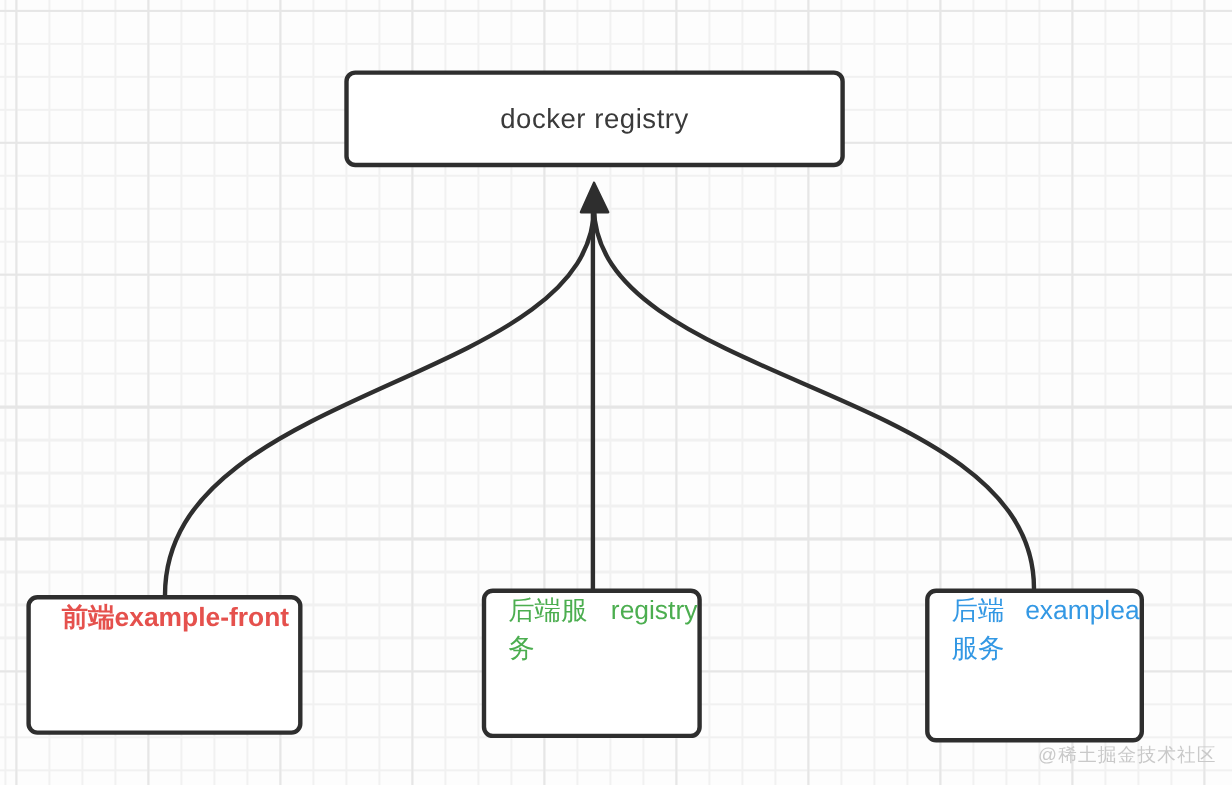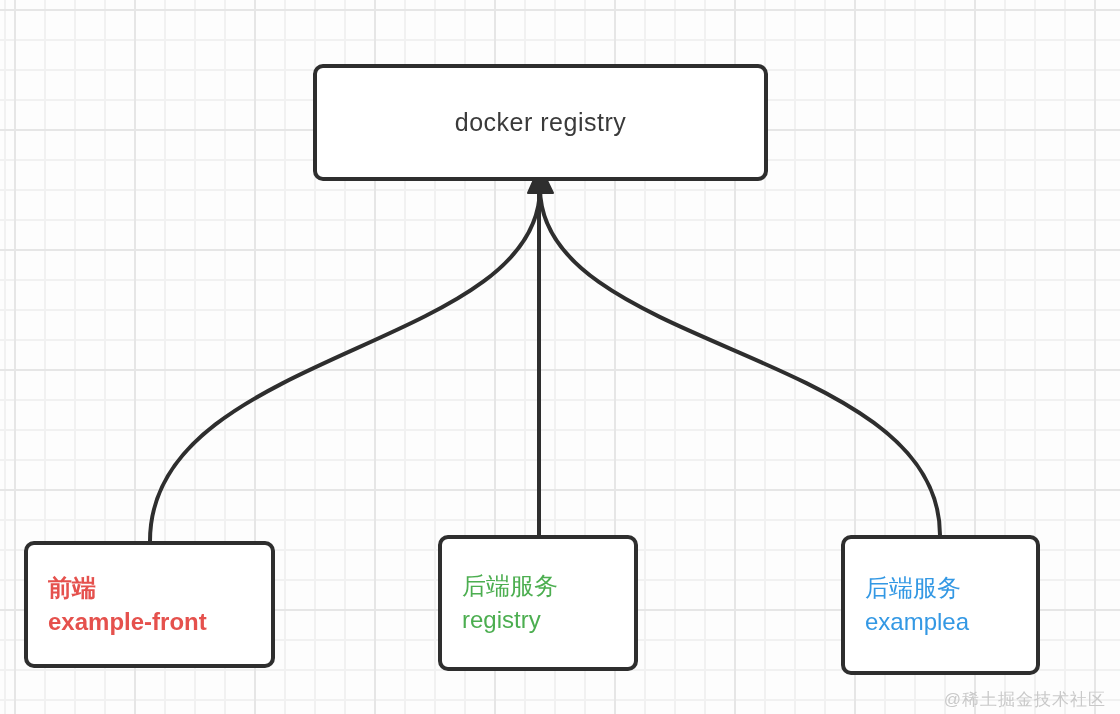--- a/index.html
+++ b/index.html
@@ -50,29 +50,29 @@
   }
   .node{
     position:absolute;
     background:#ffffff;
     border:4px solid var(--node-border);
     border-radius:10px;
     box-sizing:border-box;
   }
   .node-registry{
     left:313px;top:64px;
-    width:455px;height:117px;
+    width:455px;height:88px;
     display:flex;align-items:center;justify-content:center;
     font-size:25px;
     color:var(--registry-text);
     letter-spacing:0.5px;
   }
   .node-service{
     display:flex;
-    flex-direction:column;
+    flex-direction:row;
     justify-content:center;
     padding-left:20px;
     font-size:24px;
     line-height:34px;
   }
   .node-front{
     left:24px;top:541px;
     width:251px;height:127px;
     color:var(--front-text);
     font-weight:bold;
@@ -82,21 +82,21 @@
     width:200px;height:136px;
     color:var(--backend-a-text);
   }
   .node-backend-b{
     left:841px;top:535px;
     width:199px;height:140px;
     color:var(--backend-b-text);
   }
   .watermark{
     position:absolute;
-    right:14px;bottom:3px;
+    right:14px;bottom:16px;
     font-size:17px;
     color:var(--watermark);
     letter-spacing:1px;
   }
 </style>
 </head>
 <body>
 
 <div class="canvas">
 

